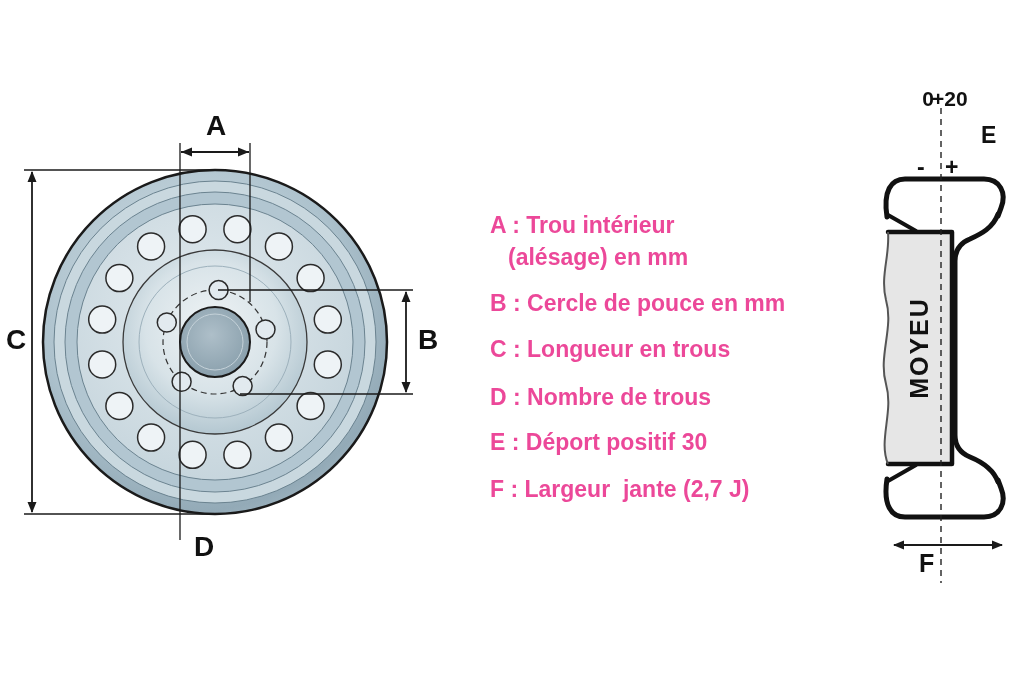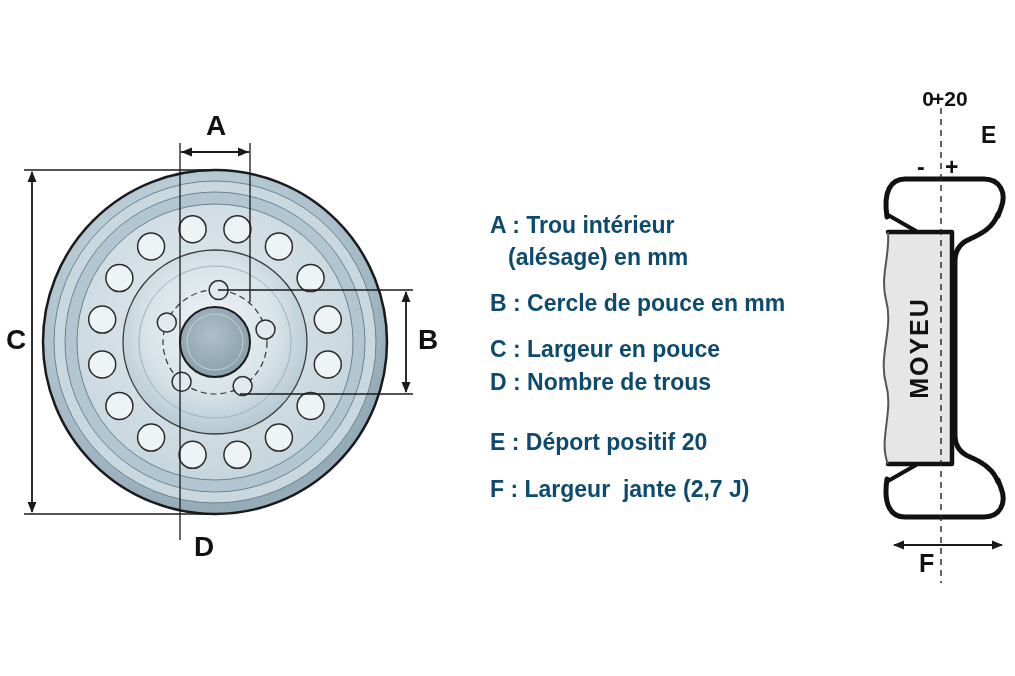--- a/index.html
+++ b/index.html
@@ -5,21 +5,21 @@
   * { margin:0; padding:0; box-sizing:border-box; }
   html,body { background:#fff; }
   .stage {
     position:relative; width:1015px; height:676px; background:#fff;
     font-family:"Liberation Sans", sans-serif; overflow:hidden;
   }
   .stage > svg { position:absolute; left:0; top:0; }
   .lbl { position:absolute; color:#111; font-weight:700; line-height:1; }
   .dim { font-size:28px; }
   .legend-line {
-    position:absolute; left:490px; color:#0c4a6e;
+    position:absolute; left:490px; color:#ec4899;
     font-size:23px; font-weight:600; white-space:pre; line-height:1.2;
   }
   .sec-small { font-size:21px; }
   .sec-med  { font-size:23px; }
   .moyeu {
     position:absolute; left:849px; top:334px; width:140px; height:28px;
     text-align:center; font-size:25px; font-weight:700; letter-spacing:2px;
     color:#111; transform:rotate(-90deg);
   }
 </style>
@@ -146,23 +146,23 @@
 
   <div class="lbl dim" style="left:206px; top:112px;">A</div>
   <div class="lbl dim" style="left:418px; top:326px;">B</div>
   <div class="lbl dim" style="left:6px; top:326px;">C</div>
   <div class="lbl dim" style="left:194px; top:533px;">D</div>
 
   <div>
     <div class="legend-line" style="top:212px;">A : Trou intérieur</div>
     <div class="legend-line" style="top:244px; left:508px;">(alésage) en mm</div>
     <div class="legend-line" style="top:290px;">B : Cercle de pouce en mm</div>
-    <div class="legend-line" style="top:336px;">C : Largeur en pouce</div>
-    <div class="legend-line" style="top:369px;">D : Nombre de trous</div>
-    <div class="legend-line" style="top:429px;">E : Déport positif 20</div>
+    <div class="legend-line" style="top:336px;">C : Longueur en trous</div>
+    <div class="legend-line" style="top:384px;">D : Nombre de trous</div>
+    <div class="legend-line" style="top:429px;">E : Déport positif 30</div>
     <div class="legend-line" style="top:476px;">F : Largeur  jante (2,7 J)</div>
   </div>
 
   <div class="lbl sec-small" style="left:914px; top:88px; width:20px; text-align:right;">0</div>
   <div class="lbl sec-small" style="left:932px; top:88px;">+20</div>
   <div class="lbl sec-med" style="left:981px; top:124px;">E</div>
   <div class="lbl sec-med" style="left:917px; top:156px;">-</div>
   <div class="lbl sec-med" style="left:945px; top:156px;">+</div>
   <div class="moyeu">MOYEU</div>
   <div class="lbl" style="left:919px; top:551px; font-size:25px;">F</div>

